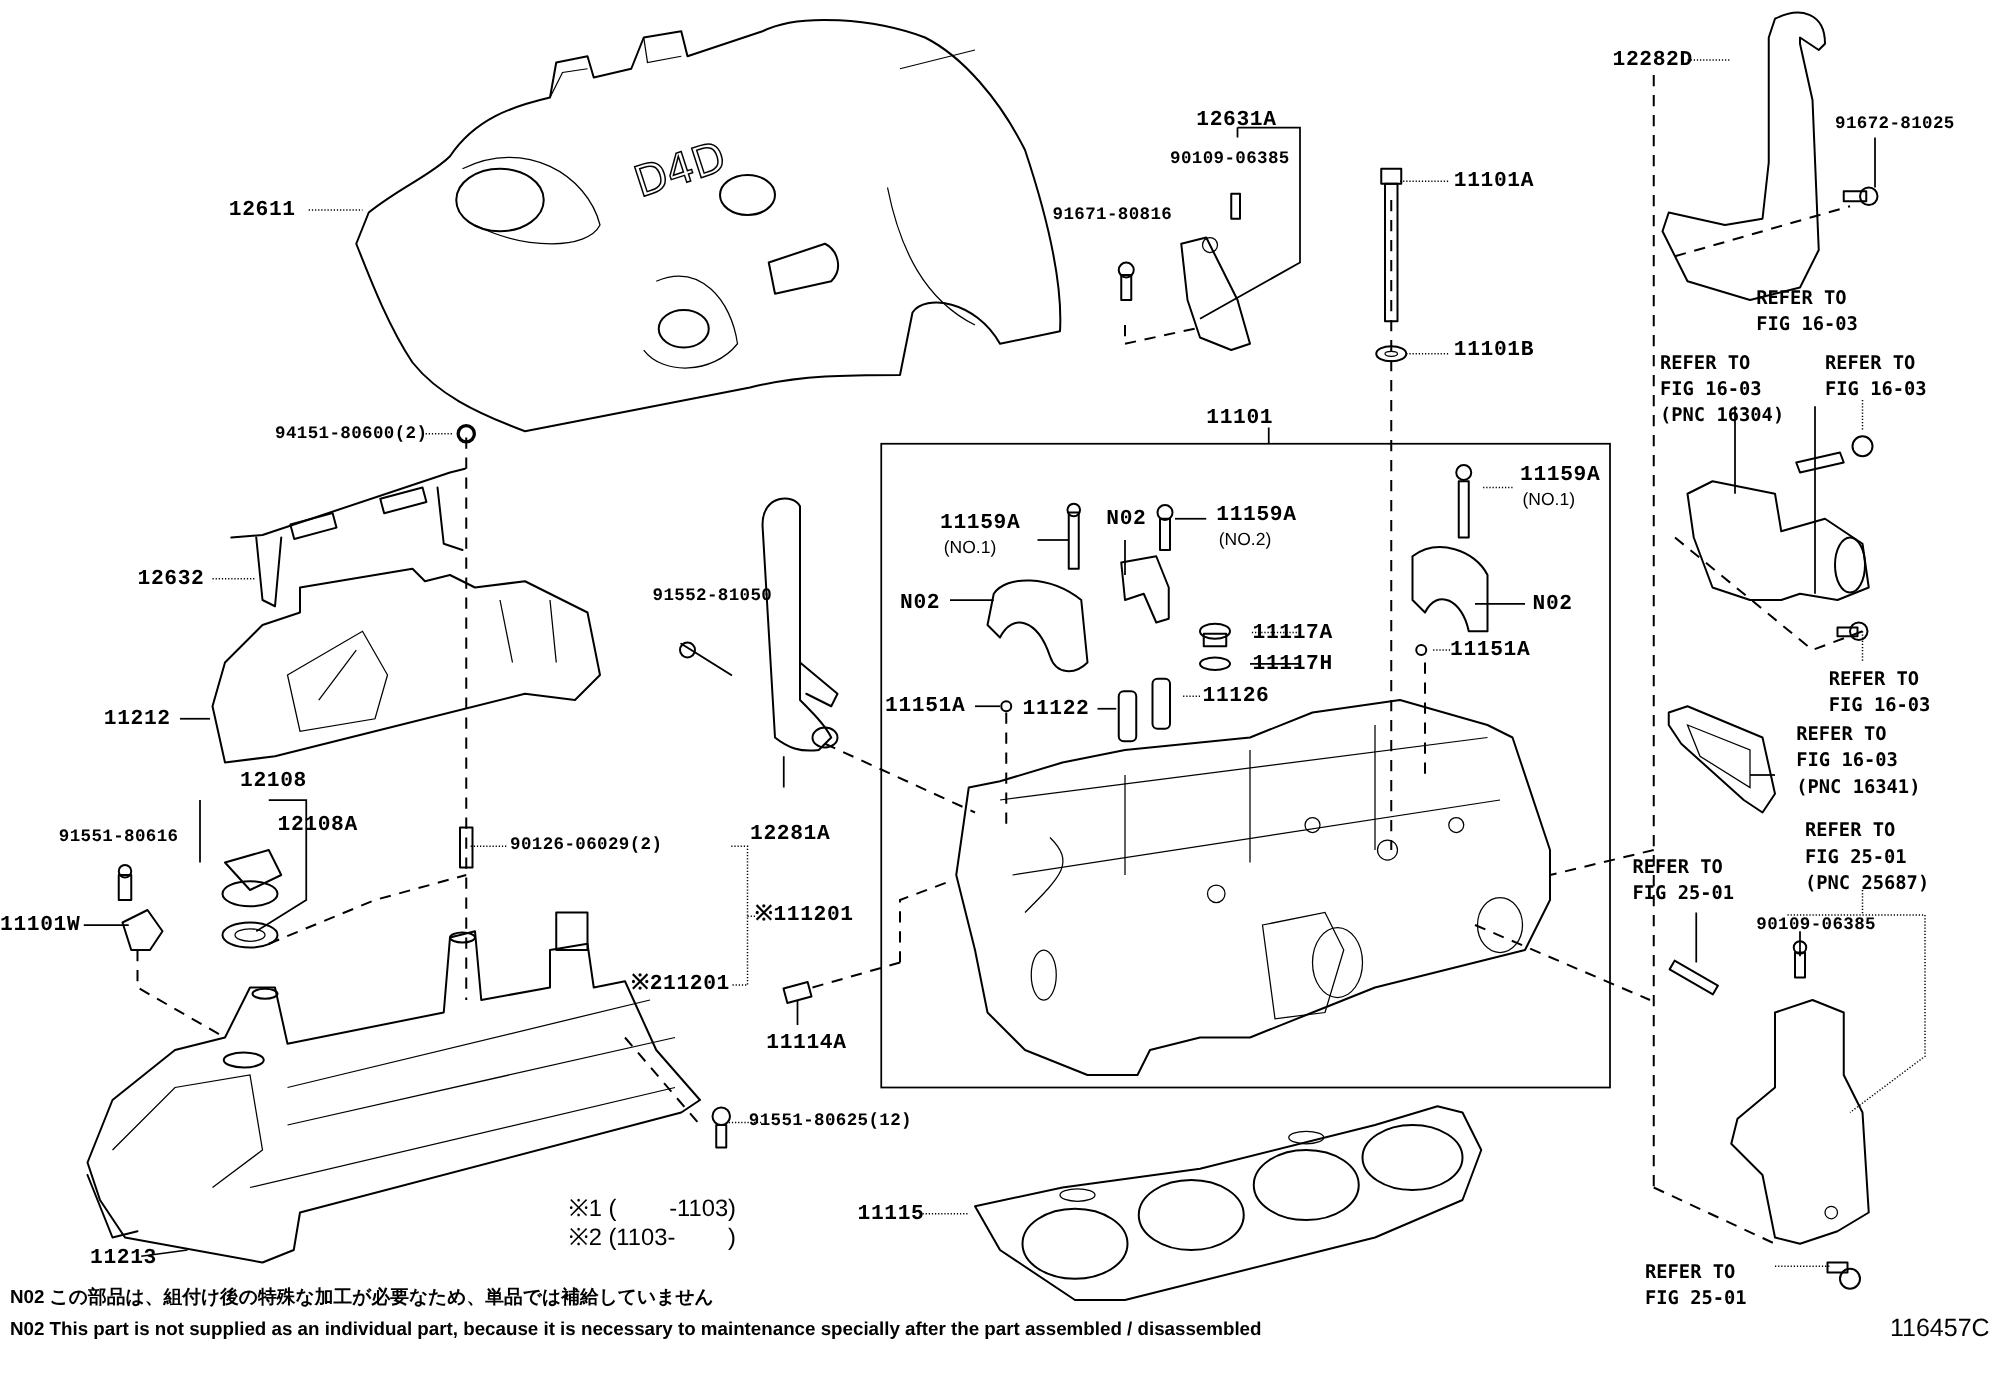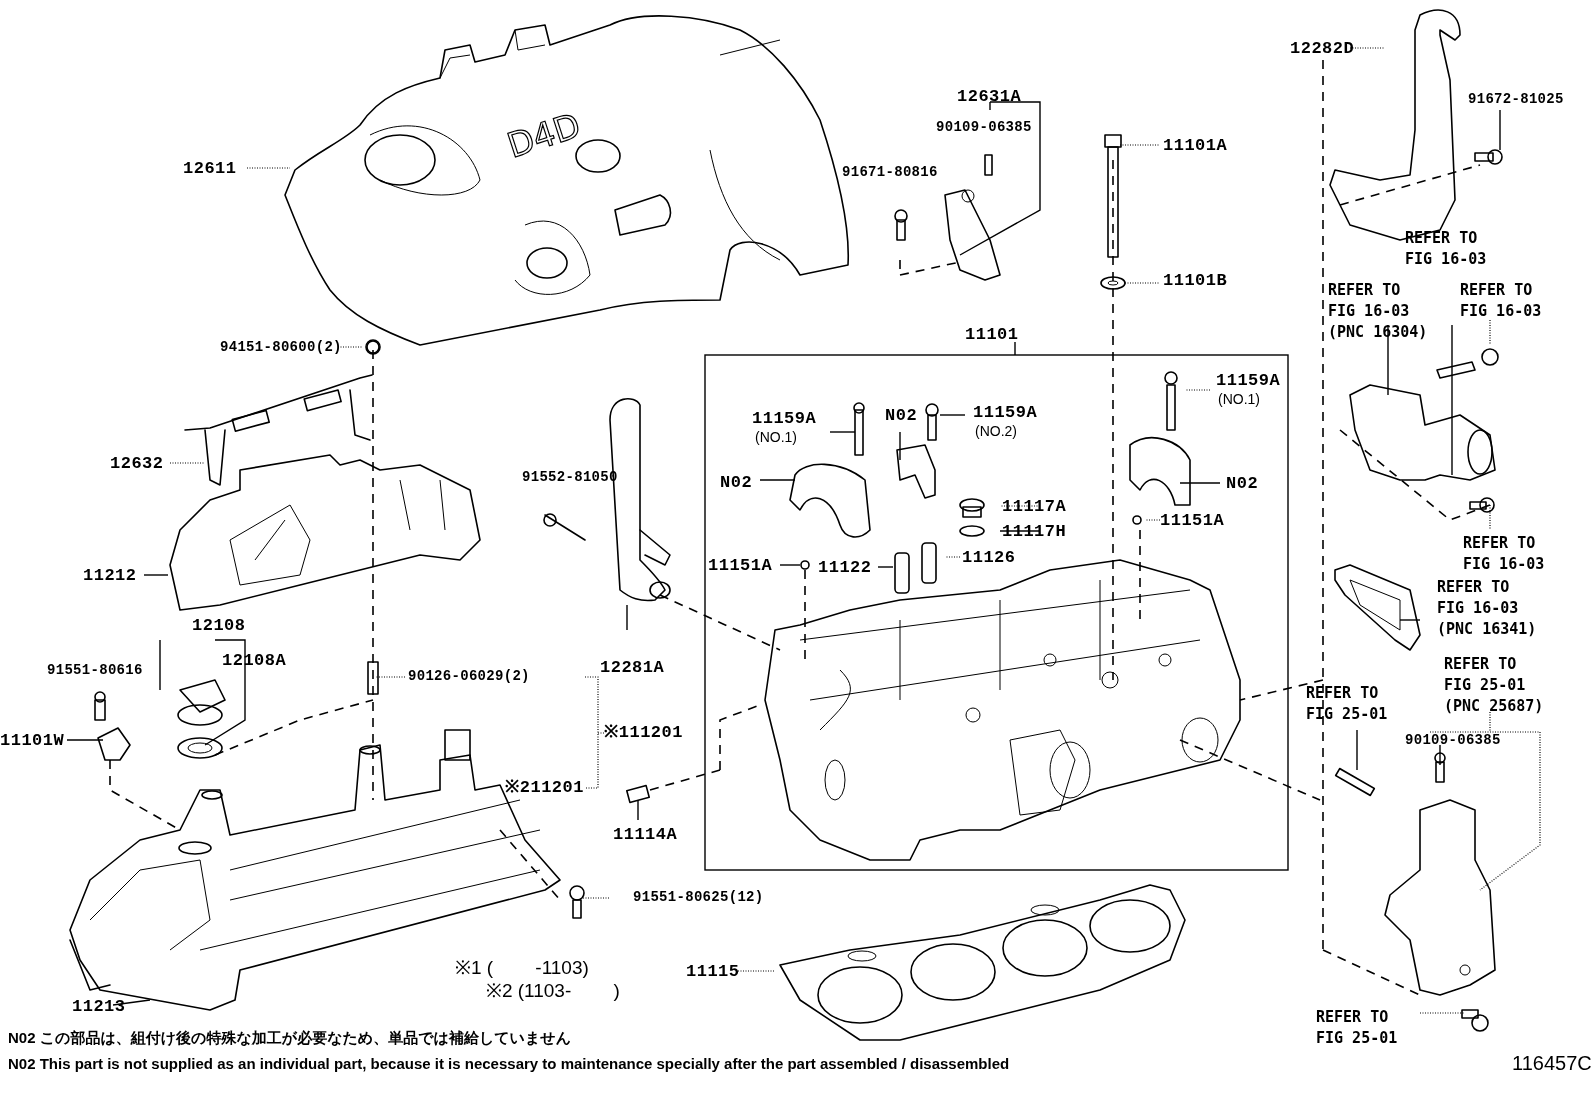--- a/index.html
+++ b/index.html
@@ -269,21 +269,21 @@
 <div class="lbl s" style="left:188px;top:340px;margin-left:32px;">94151-80600(2)</div>
 <div class="lbl" style="left:110px;top:455px;">12632</div>
 <div class="lbl" style="left:83px;top:567px;">11212</div>
 <div class="lbl" style="left:192px;top:617px;">12108</div>
 <div class="lbl" style="left:222px;top:652px;">12108A</div>
 <div class="lbl s" style="left:47px;top:663px;">91551-80616</div>
 <div class="lbl" style="left:0px;top:732px;">11101W</div>
 <div class="lbl s" style="left:408px;top:669px;">90126-06029(2)</div>
 <div class="lbl" style="left:604px;top:724px;">※111201</div>
 <div class="lbl" style="left:505px;top:779px;">※211201</div>
-<div class="lbl s" style="left:633px;top:890px;">91551-80625(12)</div>
+<div class="lbl s" style="left:599px;top:890px;">91551-80625(12)</div>
 <div class="lbl" style="left:72px;top:998px;">11213</div>
 
 <div class="lbl" style="left:957px;top:88px;">12631A</div>
 <div class="lbl s" style="left:936px;top:120px;">90109-06385</div>
 <div class="lbl s" style="left:842px;top:165px;">91671-80816</div>
 <div class="lbl" style="left:1163px;top:137px;">11101A</div>
 <div class="lbl" style="left:1163px;top:272px;">11101B</div>
 <div class="lbl" style="left:965px;top:326px;">11101</div>
 
 <div class="lbl s" style="left:494px;top:470px;margin-left:28px;">91552-81050</div>
@@ -325,17 +325,17 @@
 (PNC 16341)</div>
 <div class="ref" style="left:1444px;top:654px;">REFER TO
 FIG 25-01
 (PNC 25687)</div>
 <div class="ref" style="left:1306px;top:683px;">REFER TO
 FIG 25-01</div>
 <div class="ref" style="left:1316px;top:1007px;">REFER TO
 FIG 25-01</div>
 
 <div class="legend" style="left:455px;top:957px;">※1 (        -1103)</div>
-<div class="legend" style="left:455px;top:980px;margin-left:31px;">※2 (1103-        )</div>
+<div class="legend" style="left:455px;top:980px;">※2 (1103-        )</div>
 
 <div class="note" style="left:8px;top:1030px;">N02  この部品は、組付け後の特殊な加工が必要なため、単品では補給していません</div>
 <div class="note" style="left:8px;top:1056px;">N02  This part is not supplied as an individual part, because it is necessary to maintenance specially after the part assembled / disassembled</div>
 <div class="fig-id" style="left:1512px;top:1052px;">116457C</div>
 
 </body></html>

